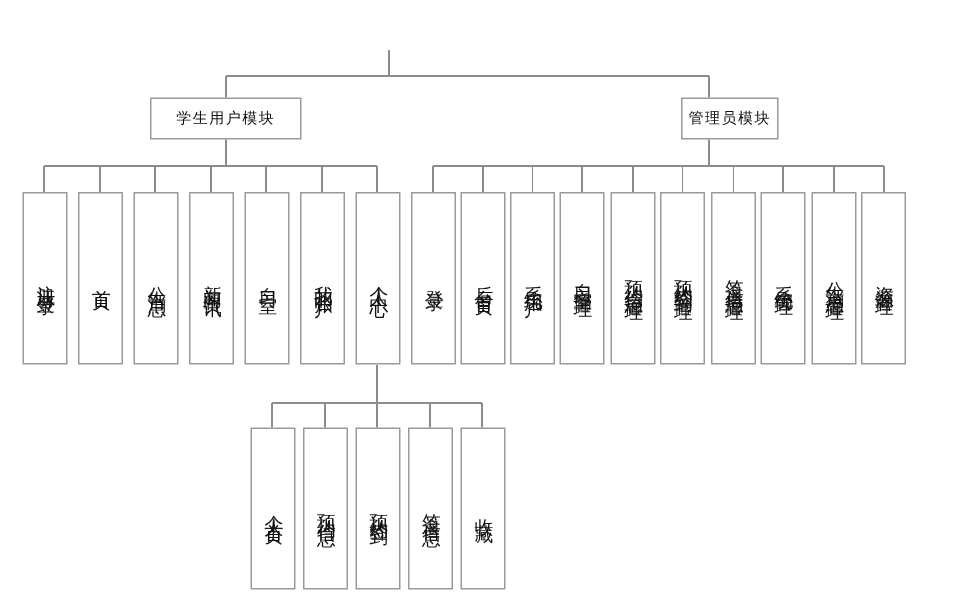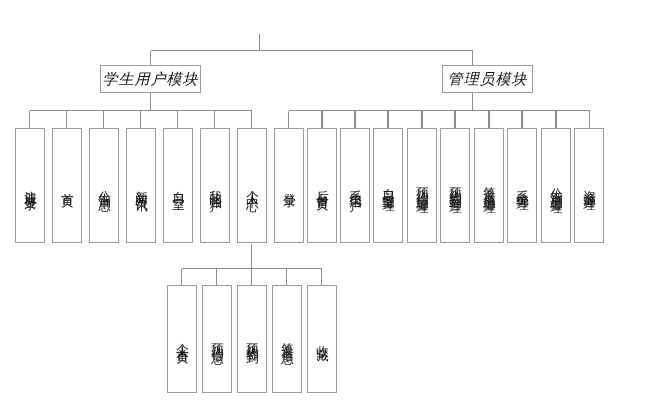--- a/index.html
+++ b/index.html
@@ -38,24 +38,23 @@
     text-align: center;
     color: #111111;
     z-index: 2;
   }
   .node.root {
     font-size: 12.5px;
     letter-spacing: 0.2px;
     white-space: nowrap;
   }
   .node.module {
-    font-size: 15px;
+    font-size: 10px;
     letter-spacing: 1px;
     white-space: nowrap;
-    font-style: italic;
   }
   .node.leaf {
     font-size: 12.5px;
   }
   .node.leaf .vtext {
     writing-mode: vertical-rl;
     text-orientation: upright;
     letter-spacing: 3px;
     line-height: 1.05;
     white-space: nowrap;
@@ -109,21 +108,21 @@
       <path d="M251.5,268.5 L251.5,285.5"></path>
       <path d="M286.5,268.5 L286.5,285.5"></path>
       <path d="M321.5,268.5 L321.5,285.5"></path>
     </g>
   </svg>
 
 
   <div class="node module" style="left:100px; top:65px; width:101px; height:28px;">
     <span class="htext">学生用户模块</span>
   </div>
-  <div class="node module" style="left:442px; top:65px; width:91px; height:28px;">
+  <div class="node module" style="left:454px; top:65px; width:65px; height:28px;">
     <span class="htext">管理员模块</span>
   </div>
 
   <div class="node leaf" style="left:15px; top:128px; width:30px; height:115px;">
     <span class="vtext">注册登录</span>
   </div>
   <div class="node leaf" style="left:52px; top:128px; width:30px; height:115px;">
     <span class="vtext">首页</span>
   </div>
   <div class="node leaf" style="left:89px; top:128px; width:30px; height:115px;">

